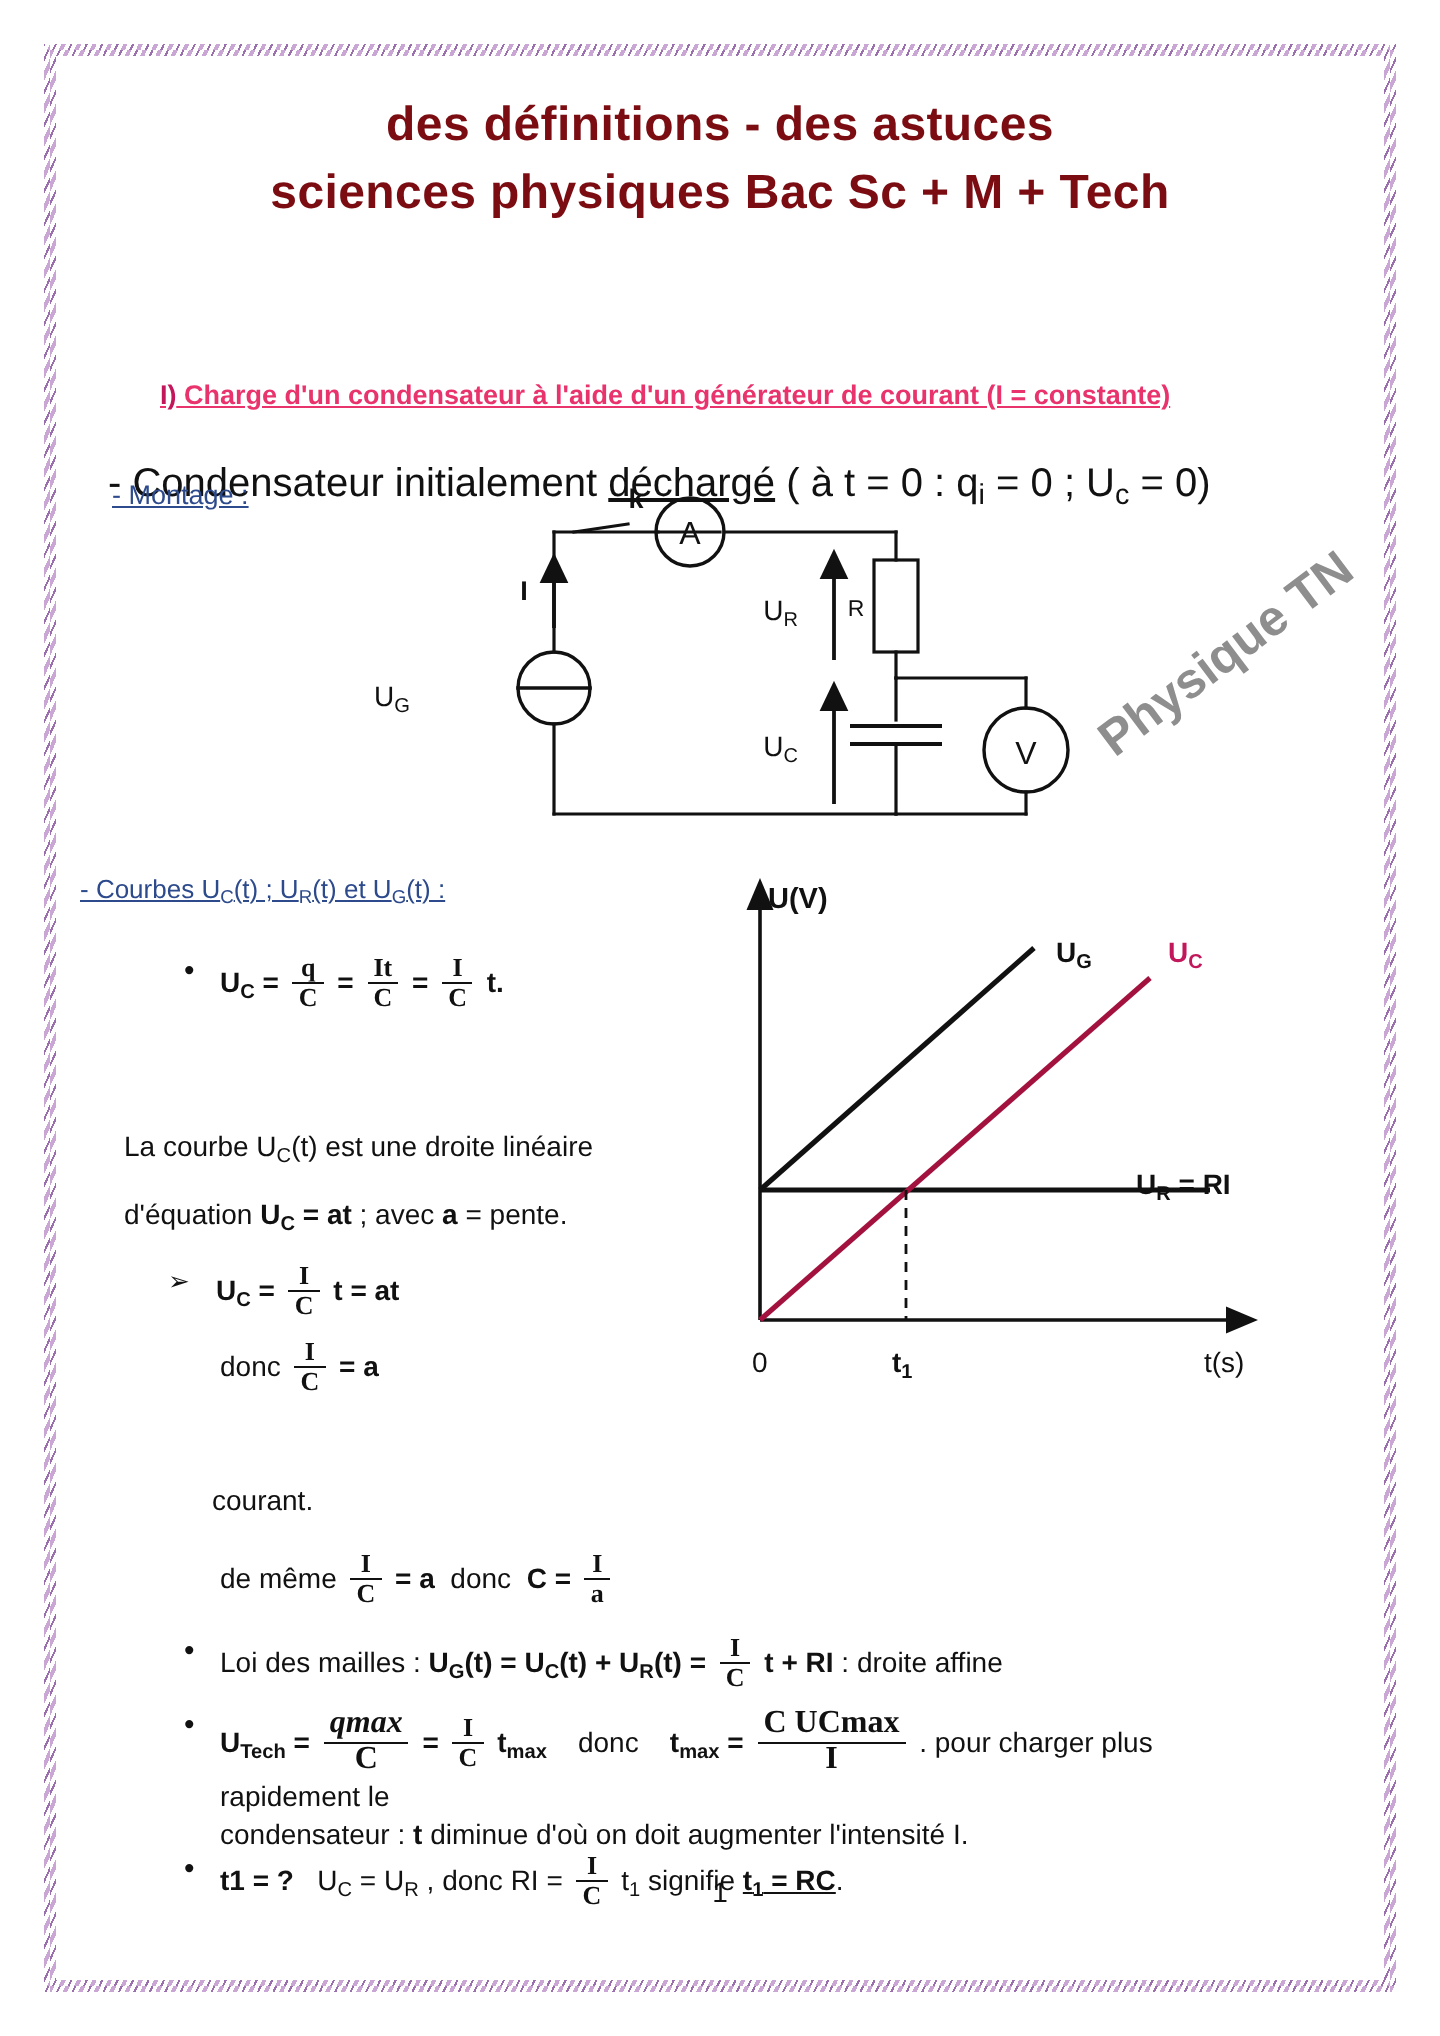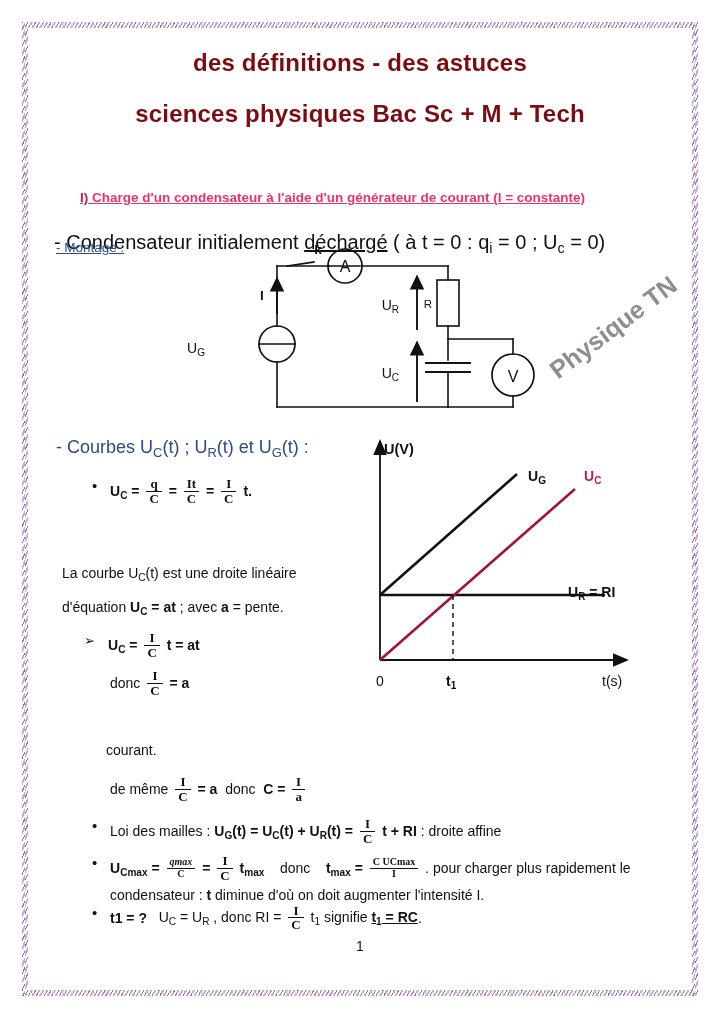--- a/index.html
+++ b/index.html
@@ -23,38 +23,38 @@
   .content{position:absolute;left:0;top:0;width:720px;height:1018px;}
 
   
   .title-block{position:absolute;left:0;top:48px;width:720px;text-align:center;}
   .title-l1{
     color:#7b0d12;font-weight:bold;font-size:24px;letter-spacing:.2px;
     line-height:30px;
   }
   .title-l2{
     color:#7b0d12;font-weight:bold;font-size:24px;letter-spacing:.2px;
-    line-height:30px;margin-top:21px;
+    line-height:30px;margin-top:4px;
   }
 
   .dipole-line{position:absolute;left:0;top:160px;width:720px;text-align:center;font-size:14px;}
   .hl{background:#fdf02c;color:#b3090f;font-weight:bold;text-decoration:underline;padding:0 1px;}
   .dipole-rest{font-weight:bold;color:#111;}
 
   .sec-heading{
     position:absolute;left:80px;top:190px;font-size:13.5px;font-weight:bold;
     color:#e8336d;text-decoration:underline;
   }
   .sec-heading .rom{color:#c2185b;}
 
   .line-cond{position:absolute;left:54px;top:211px;font-size:20px;margin-top:20px;}
   .u-line{text-decoration:underline;}
 
   .lbl-montage{position:absolute;left:56px;top:240px;font-size:13.5px;color:#2c4a8c;text-decoration:underline;}
-  .lbl-courbes{position:absolute;left:56px;top:437px;font-size:18px;color:#2c4a8c;}
+  .lbl-courbes{position:absolute;left:40px;top:437px;font-size:13px;color:#2c4a8c;text-decoration:underline;}
 
   
   .watermark{
     position:absolute;left:528px;top:252px;width:170px;height:150px;
     color:#8e8e8e;font-weight:bold;font-size:25px;
     transform:rotate(-37deg);transform-origin:center center;
     white-space:nowrap;pointer-events:none;
     display:flex;align-items:center;justify-content:center;
   }
 
@@ -67,21 +67,21 @@
   
   .txt{position:absolute;font-size:14px;color:#111;}
   .b{font-weight:bold;}
   sub{font-size:.72em;vertical-align:-.28em;}
 
   .frac{display:inline-block;vertical-align:middle;text-align:center;
         font-family:"Liberation Serif","DejaVu Serif",serif;line-height:1.05;margin:0 3px;
         position:relative;top:-1px;}
   .frac .num{display:block;border-bottom:1.4px solid #111;padding:0 3px;font-size:13px;font-weight:bold;}
   .frac .den{display:block;padding:0 3px;font-size:13px;font-weight:bold;}
-  .frac.sm .num,.frac.sm .den{font-size:10px;}
+  .frac.sm .num,.frac.sm .den{font-size:16px;}
   .frac.it .num{font-style:italic;}
 
   ul.bl{list-style:none;margin:0;padding:0;}
   ul.bl li{position:relative;padding-left:26px;margin-bottom:9px;font-size:14px;}
   ul.bl li:before{content:"\2022";position:absolute;left:8px;top:-1px;font-size:15px;}
 
   .arrowitem{position:relative;padding-left:26px;font-size:14px;}
   .arrowitem:before{content:"\27A2";position:absolute;left:2px;top:1px;font-size:13px;}
 
   .pagenum{position:absolute;left:0;top:938px;width:720px;text-align:center;font-size:14px;}
@@ -265,21 +265,21 @@
     </div>
 
     <div class="txt" style="left:84px;top:818px;width:560px;">
       <ul class="bl">
         <li>
           <span>Loi des mailles : </span><span class="b">U<sub>G</sub>(t) = U<sub>C</sub>(t) + U<sub>R</sub>(t) =</span>
           <span class="frac"><span class="num">I</span><span class="den">C</span></span>
           <span class="b">t + RI</span><span> : droite affine</span>
         </li>
         <li style="margin-bottom:2px;">
-          <span class="b">U<sub>Cmax</sub>  =</span>
+          <span class="b">U<sub>Tech</sub>  =</span>
           <span class="frac it sm"><span class="num">qmax</span><span class="den">C</span></span>
           <span class="b">=</span>
           <span class="frac"><span class="num">I</span><span class="den">C</span></span>
           <span class="b">t<sub>max</sub></span>
           &nbsp;&nbsp;&nbsp;<span>donc</span>&nbsp;&nbsp;&nbsp;
           <span class="b">t<sub>max</sub>  =</span>
           <span class="frac sm"><span class="num">C UCmax</span><span class="den">I</span></span>
           <span>.   pour  charger  plus  rapidement  le</span>
           <br>
           <span style="display:inline-block;margin-top:3px;">

